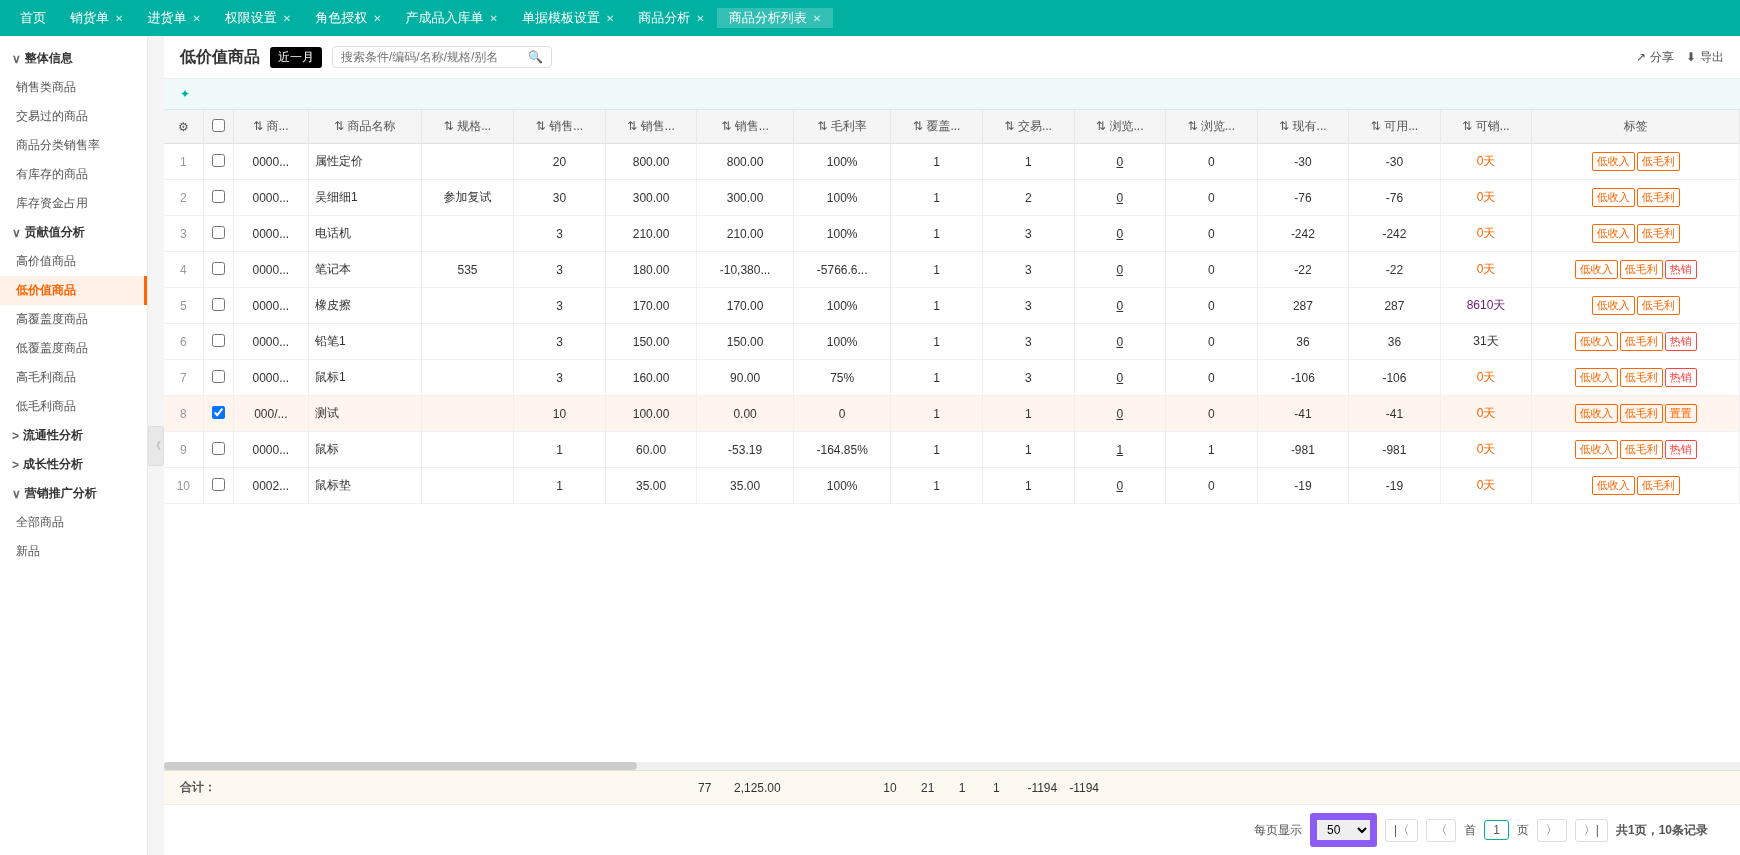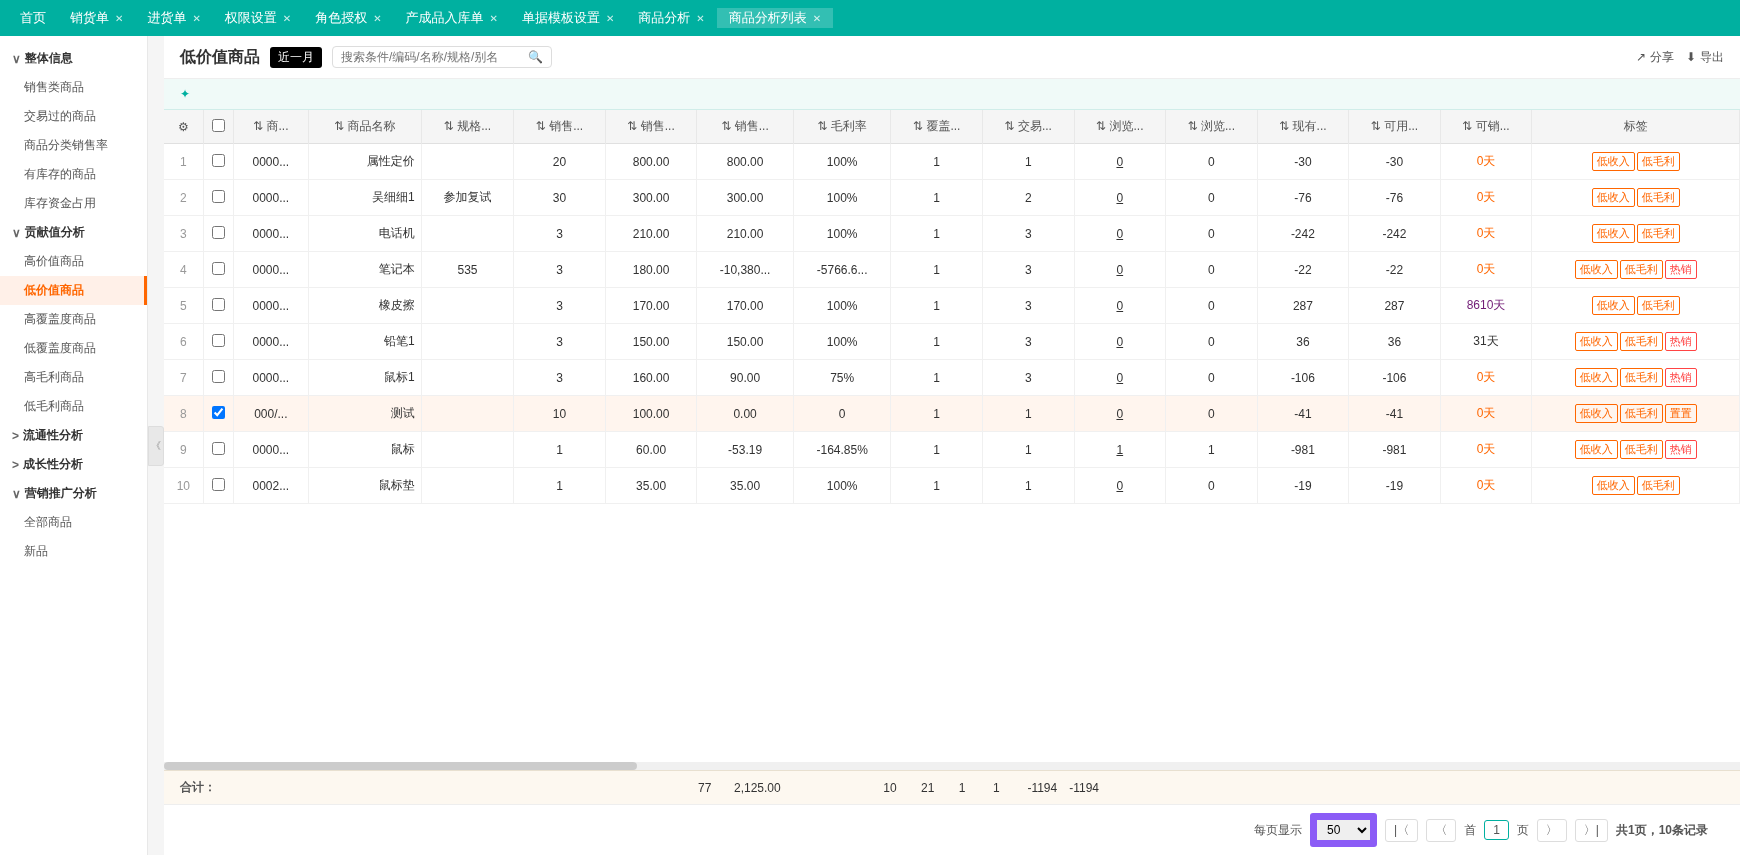--- a/index.html
+++ b/index.html
@@ -46,21 +46,21 @@
       display: flex;
       align-items: center;
       padding: 6px 12px;
       color: #333;
       font-weight: bold;
       font-size: 12px;
       cursor: pointer;
     }
     .sidebar-group-header .arrow { margin-right: 4px; color: #666; }
     .sidebar-item {
-      padding: 6px 24px;
+      padding: 6px 16px;
       color: #555;
       cursor: pointer;
       font-size: 12px;
     }
     .sidebar-item.active { background: #fff0e8; color: #ff6600; font-weight: bold; border-right: 3px solid #ff6600; }
 
     
     .main-content {
       flex: 1;
       display: flex;
@@ -164,21 +164,21 @@
       border-bottom: 1px solid #f0f0f0;
     }
     tbody tr.highlighted { background: #fff5ee; }
     tbody td {
       padding: 7px 6px;
       text-align: center;
       color: #333;
       border-right: 1px solid #f0f0f0;
       white-space: nowrap;
     }
-    td.left { text-align: right; }
+    td.left { text-align: left; }
     .tag {
       display: inline-block;
       border: 1px solid;
       border-radius: 2px;
       padding: 1px 4px;
       font-size: 11px;
       margin: 1px;
       text-align: center;
     }
     .tag-orange { color: #ff6600; border-color: #ff6600; }

